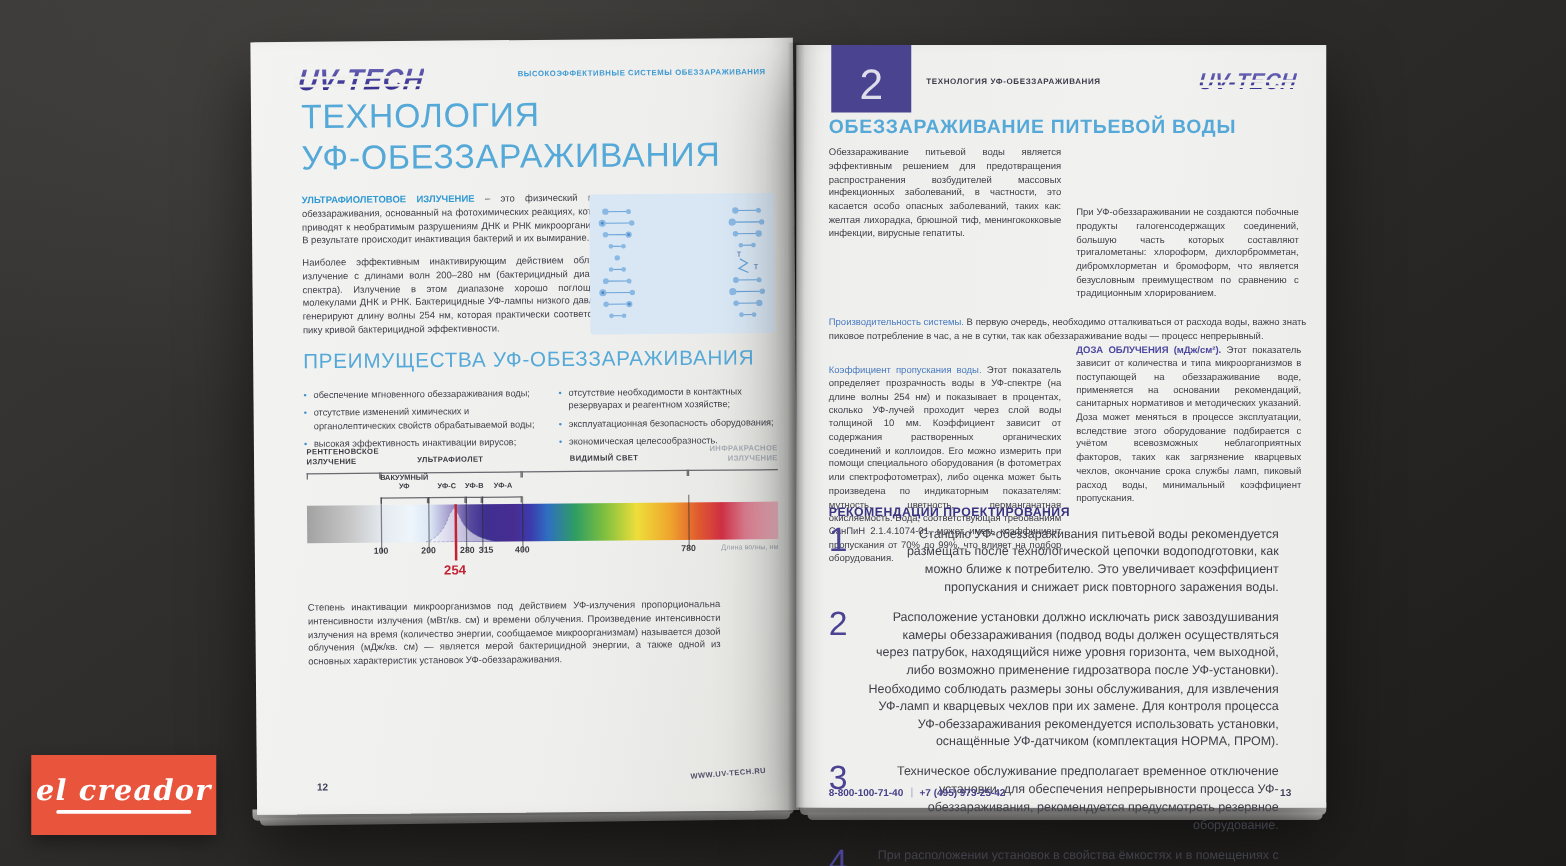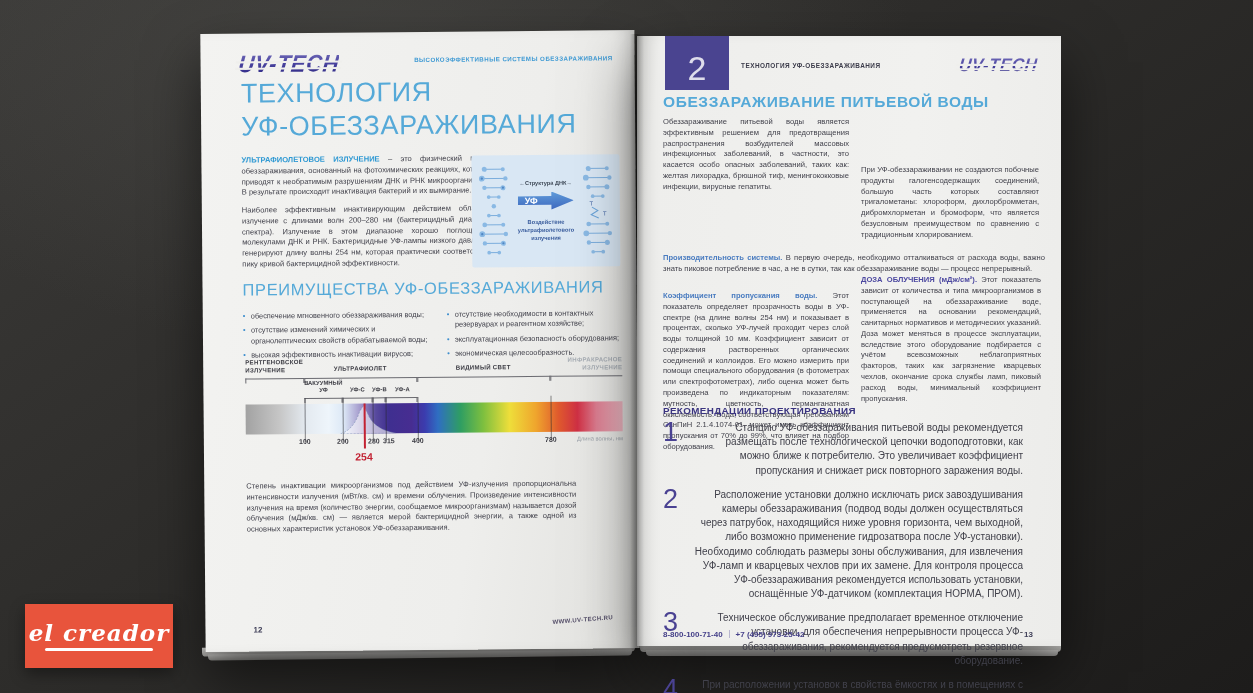--- a/index.html
+++ b/index.html
@@ -30,21 +30,21 @@
     left:637px; top:36px; width:424px; height:610px;
     background:linear-gradient(95deg,#e2e2df 0%,#eeeeec 5%,#f1f1ef 60%,#ececea 100%);
     box-shadow:0 26px 55px rgba(0,0,0,.55), inset 16px 0 20px -14px rgba(0,0,0,.30);
   }
   .spine { position:absolute; z-index:3; left:630px; top:34px; width:14px; height:616px;
     background:linear-gradient(90deg, rgba(0,0,0,0) 0%, rgba(0,0,0,.28) 48%, rgba(0,0,0,.12) 70%, rgba(0,0,0,0) 100%); pointer-events:none; }
 
   
   .body-txt { font-size:7.6px; line-height:1.42; color:#41414b; text-align:justify; }
   .lead-blue { color:#2f99d3; font-weight:bold; }
-  .lead-steel { color:#4a7cc0; font-weight:bold; }
+  .lead-steel { color:#4a7cc0; font-weight:normal; }
   .lead-purple { color:#4c48a0; font-weight:bold; }
   .h-lightblue { color:#55a9d8; letter-spacing:.6px; }
   .h-indigo { color:#3a3480; font-weight:bold; font-size:9.8px; letter-spacing:.4px; text-transform:uppercase; }
 
   
   .uvtech { position:relative; display:inline-block; font-style:italic; font-weight:800;
     letter-spacing:.5px; transform:skewX(-6deg) scaleY(1.08);
     background:linear-gradient(180deg,#7a74bd 0%,#4a44a0 45%,#28237e 100%);
     -webkit-background-clip:text; background-clip:text; color:transparent; }
   .uvtech::before, .uvtech::after { content:""; position:absolute; left:-3px; right:-3px; height:2px; background:#efefec; }
@@ -188,25 +188,20 @@
           <circle cx="13" cy="105" r="2.2"></circle>
           <circle cx="25" cy="105" r="2.2"></circle>
       </g>
       <g fill="#4f86c4">
           <circle cx="5" cy="17" r="1.4"></circle>
           <circle cx="30" cy="28" r="1.3"></circle>
           <circle cx="5" cy="83" r="1.4"></circle>
           <circle cx="30" cy="94" r="1.3"></circle>
         </g>
     </svg>
-    <div class="dna-mid">
-      <div class="dna-label">←Структура ДНК→</div>
-      <div class="dna-arrow">УФ</div>
-      <div class="dna-caption">Воздействие ультрафиолетового излучения</div>
-    </div>
     <svg width="32" height="104" viewBox="0 0 38 112">
       <g stroke="#6aa3d8" stroke-width="1">
         <line x1="8" y1="6" x2="30" y2="6"></line>
           <line x1="5" y1="17" x2="33" y2="17"></line>
           <line x1="8" y1="28" x2="30" y2="28"></line>
         <line x1="13" y1="39" x2="25" y2="39"></line>
           <line x1="8" y1="72" x2="30" y2="72"></line>
         <line x1="5" y1="83" x2="33" y2="83"></line>
           <line x1="8" y1="94" x2="30" y2="94"></line>
           <line x1="13" y1="105" x2="25" y2="105"></line>

